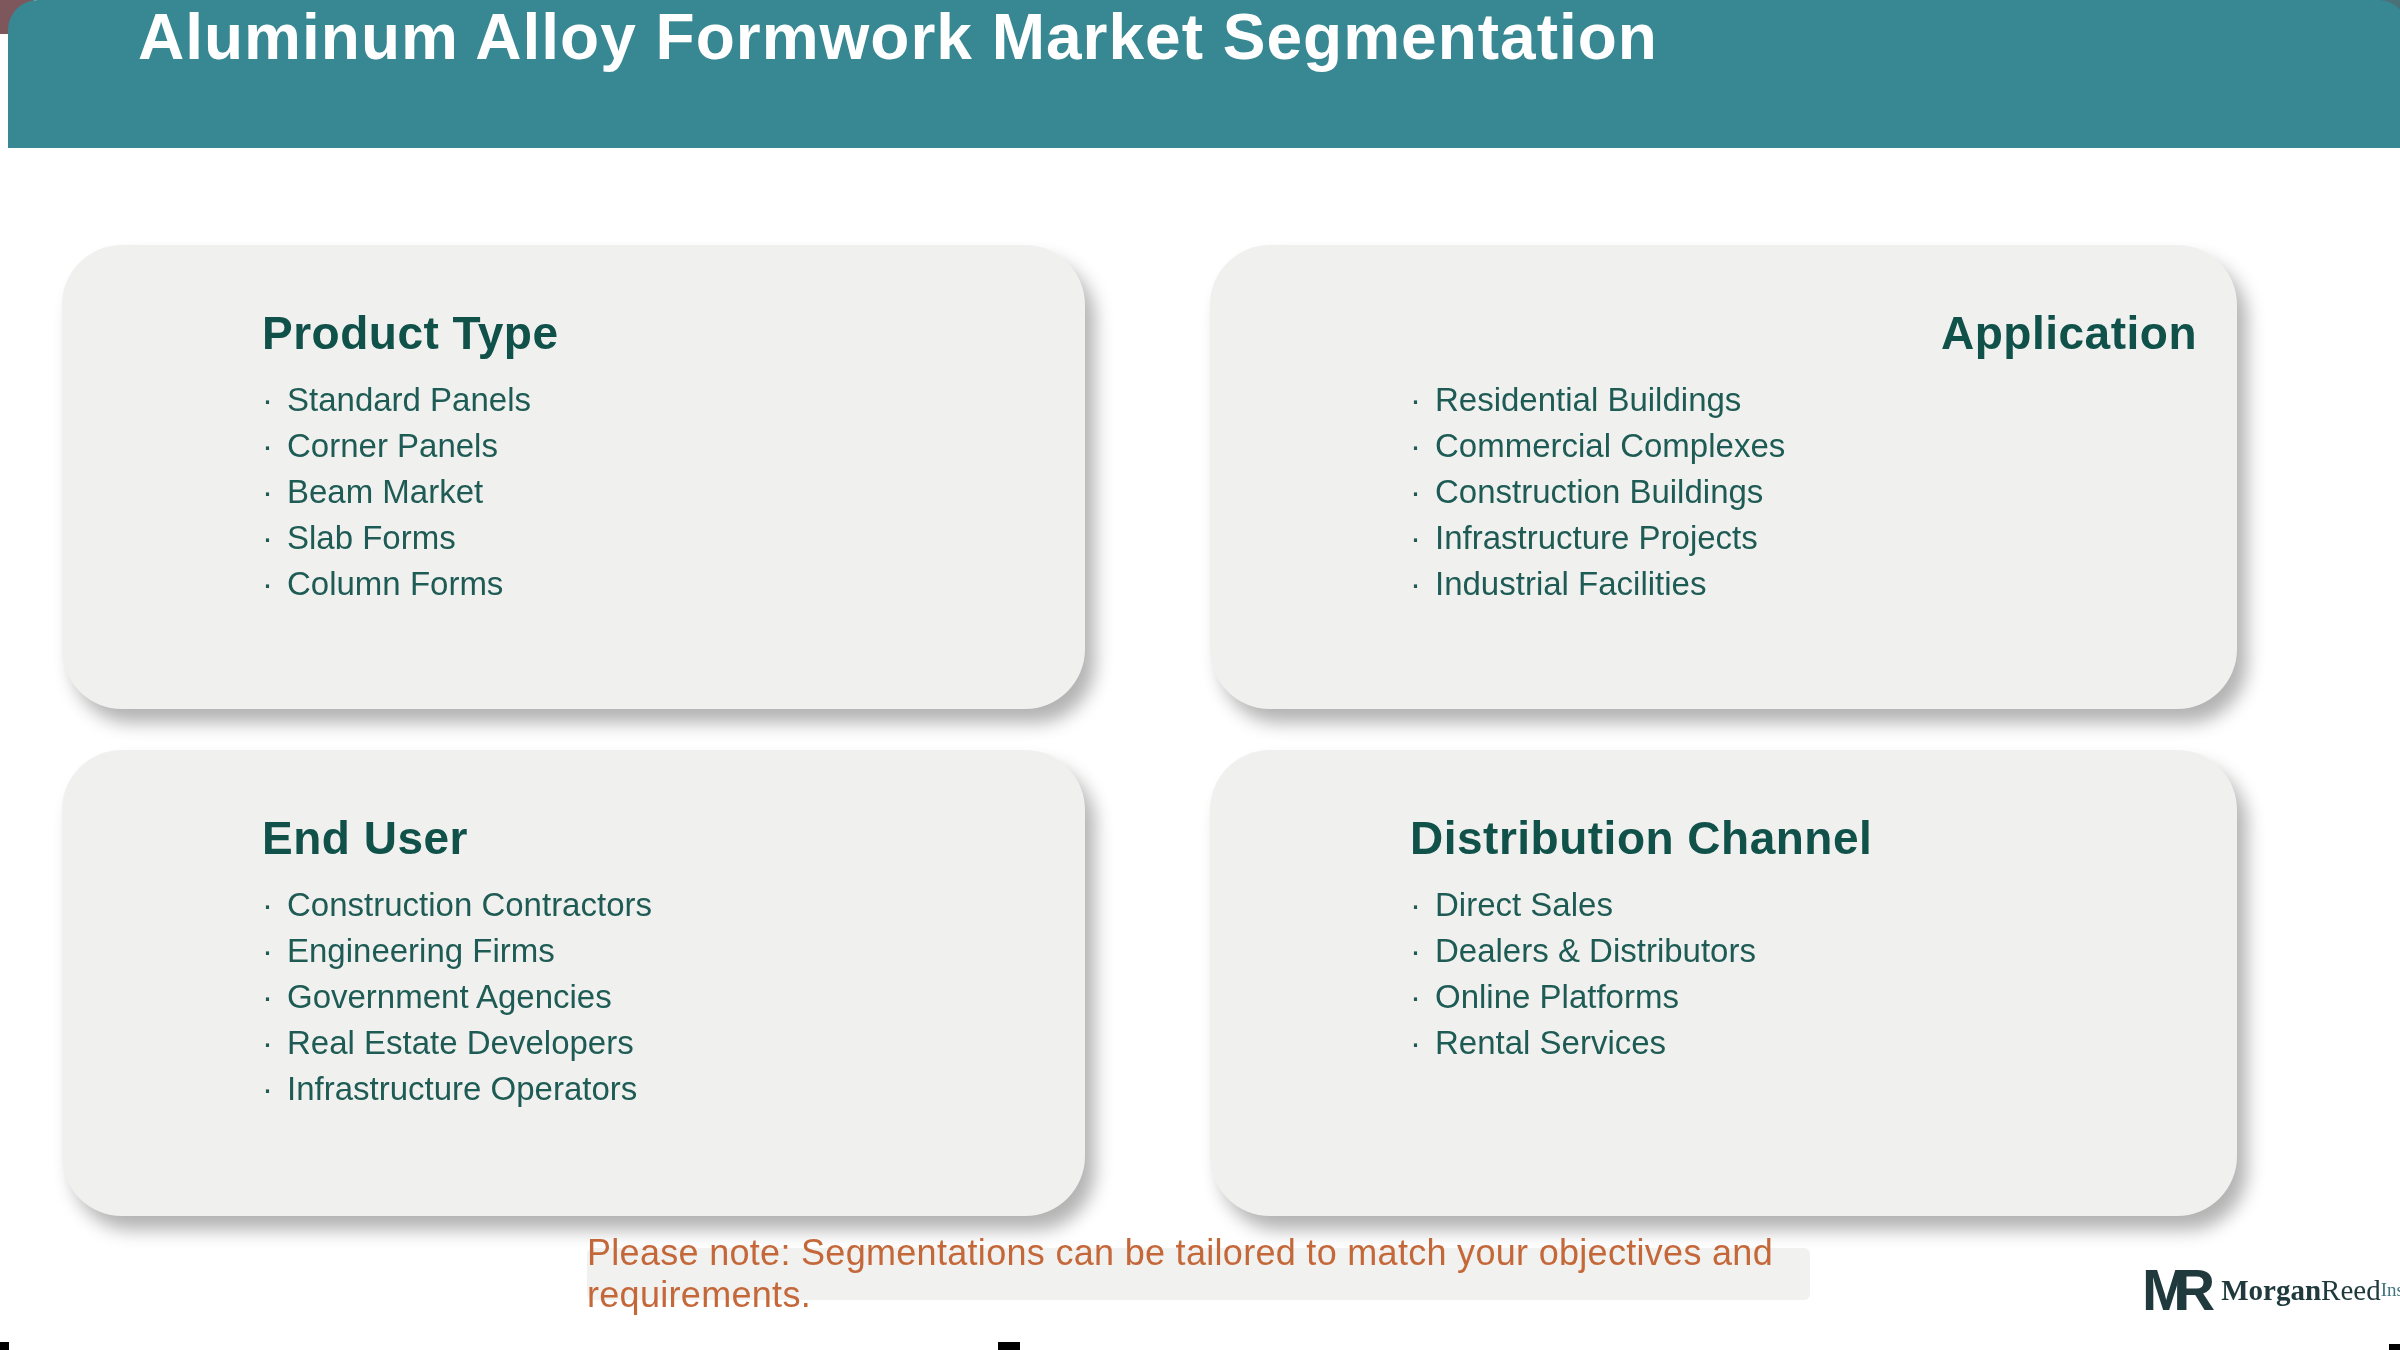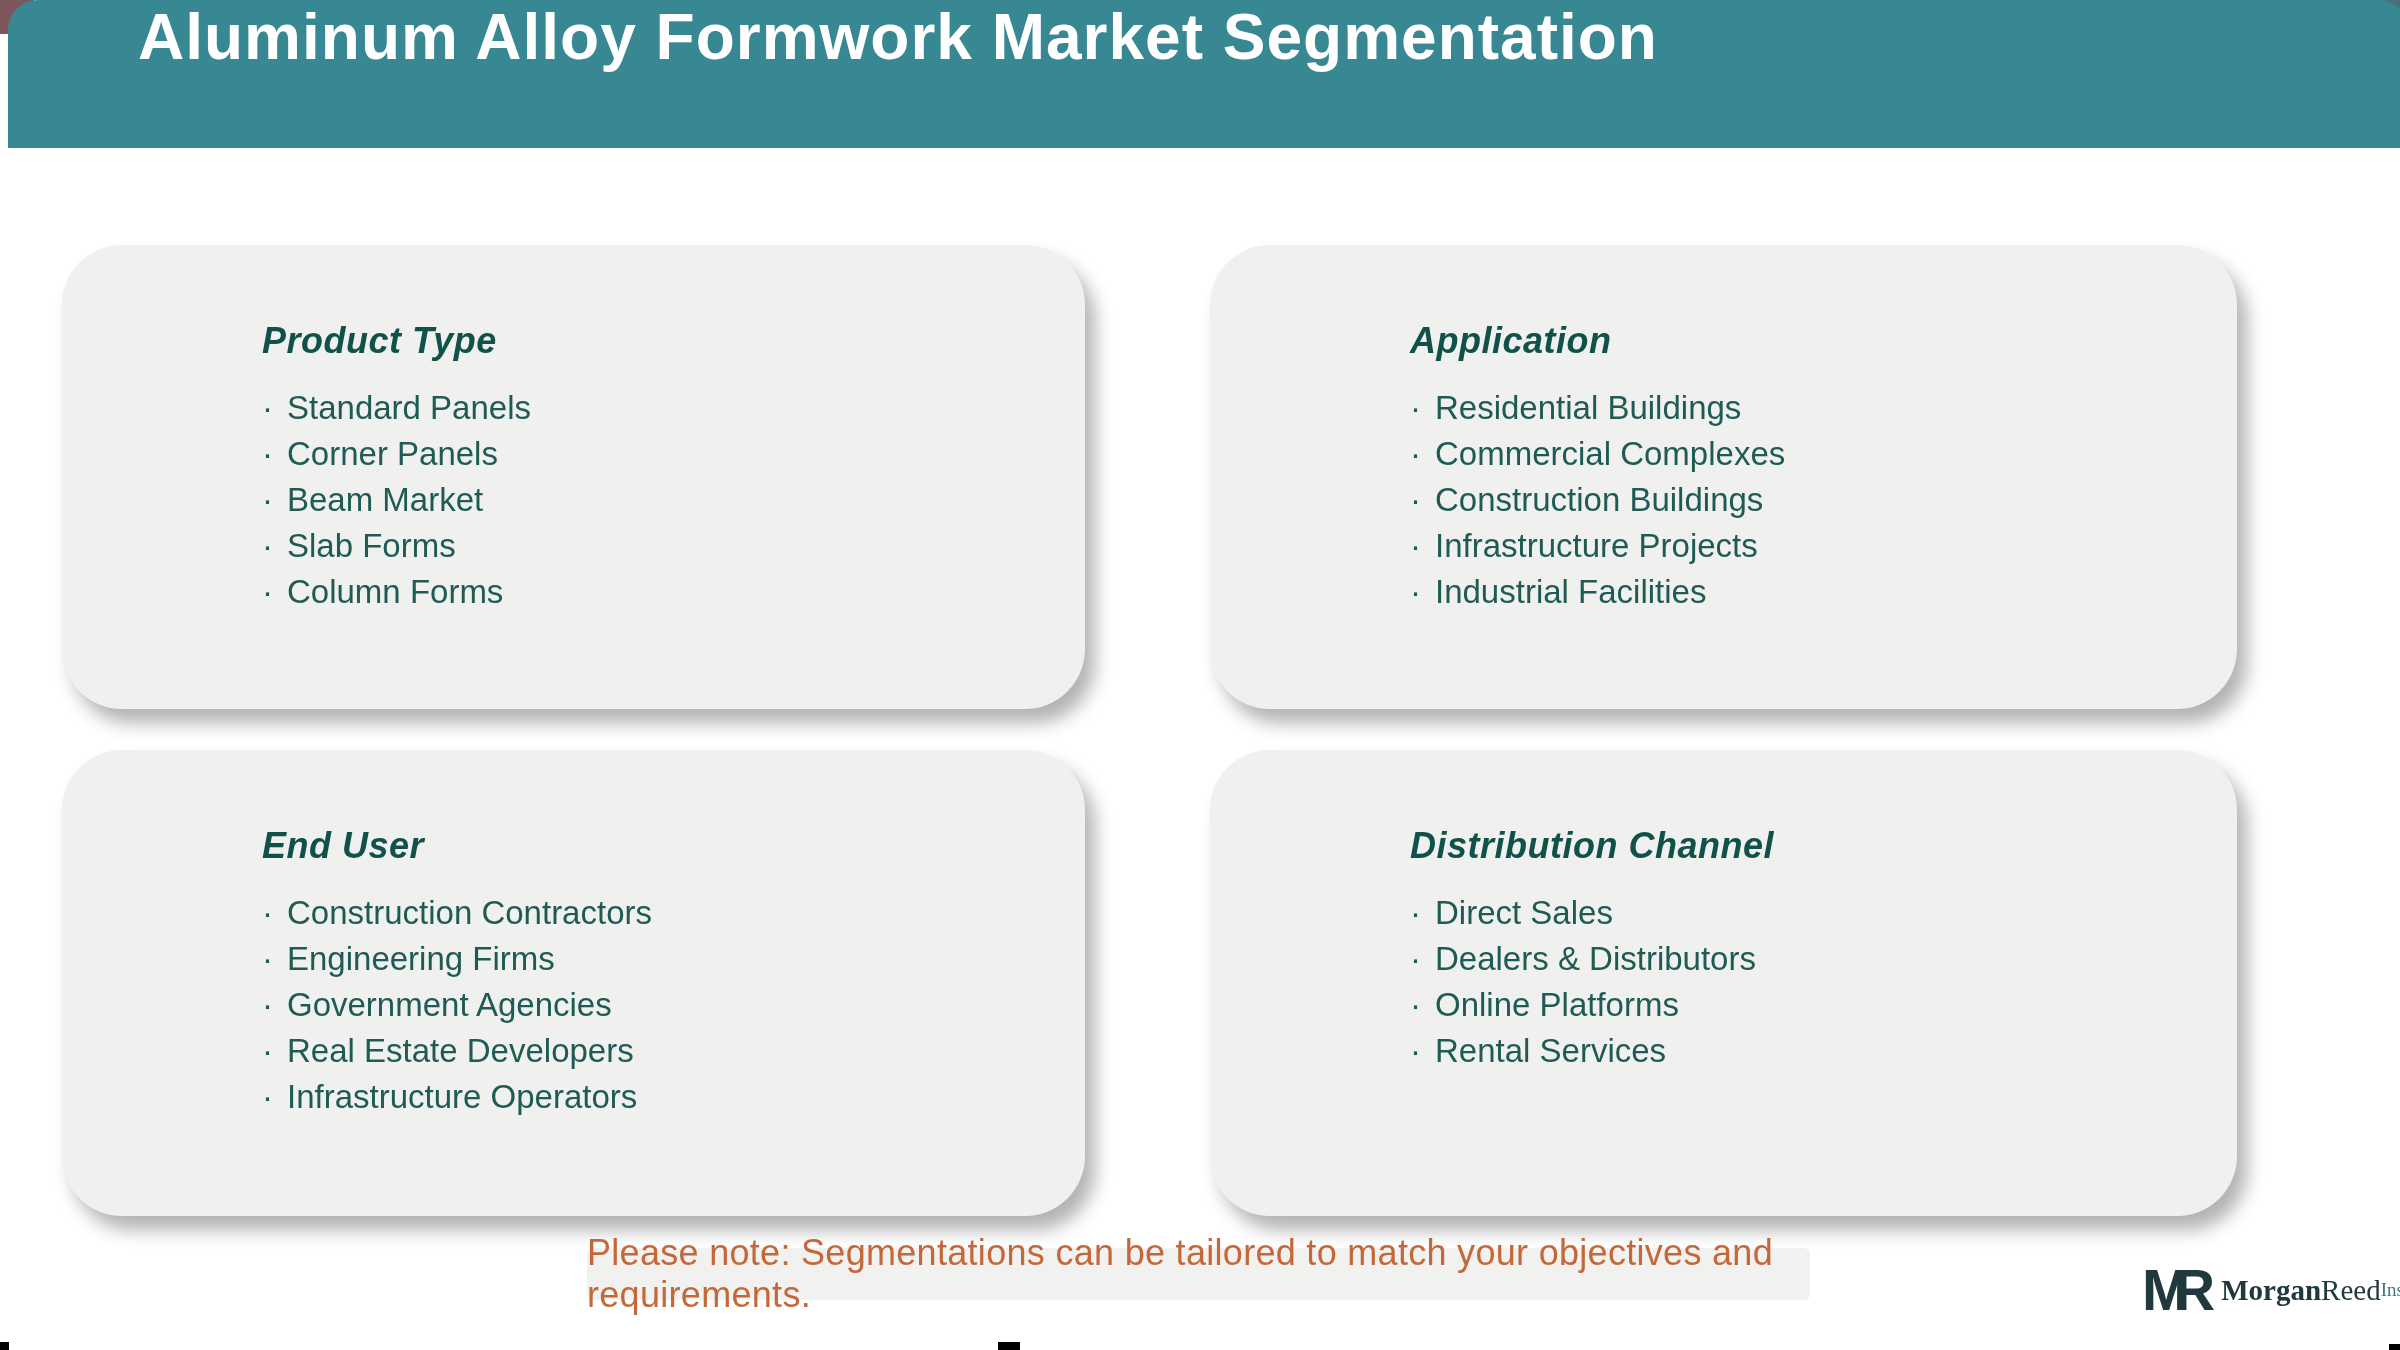--- a/index.html
+++ b/index.html
@@ -35,25 +35,25 @@
     margin:0 0 8px 130px;font-size:64px;font-weight:700;color:#ffffff;letter-spacing:1px;
   }
 
   .cards{position:absolute;left:0;top:0;width:2400px;height:1350px;}
   .card{
     position:absolute;background:var(--card-bg);border-radius:60px;
     box-shadow:10px 14px 18px rgba(0,0,0,0.30);
     padding:52px 40px 0 200px;box-sizing:border-box;
   }
   .cards .card:nth-child(1){left:62px;top:245px;width:1023px;height:464px;}
-  .cards .card:nth-child(2){left:1210px;top:245px;width:1027px;height:464px;}
+  .cards .card:nth-child(2){left:1210px;top:245px;width:1027px;height:464px;text-align:right;}
   .cards .card:nth-child(3){left:62px;top:750px;width:1023px;height:466px;}
   .cards .card:nth-child(4){left:1210px;top:750px;width:1027px;height:466px;}
 
-  .card-title{margin:16px 0 16px 0;font-size:36px;line-height:56px;font-weight:700;color:var(--card-title);letter-spacing:0.5px;font-style:italic;}
+  .card-title{margin:8px 0 16px 0;font-size:46px;line-height:56px;font-weight:700;color:var(--card-title);letter-spacing:0.5px;}
   .card-item{display:flex;align-items:baseline;font-size:33px;line-height:46px;color:var(--card-item);}
   .bullet{margin-right:14px;}
 
   .note-bar{
     position:absolute;left:587px;top:1248px;width:1223px;height:52px;
     background:var(--note-bg);border-radius:6px;
     display:flex;align-items:center;justify-content:center;
   }
   .note-text{font-size:36px;color:var(--note-text);letter-spacing:0.3px;}
 

